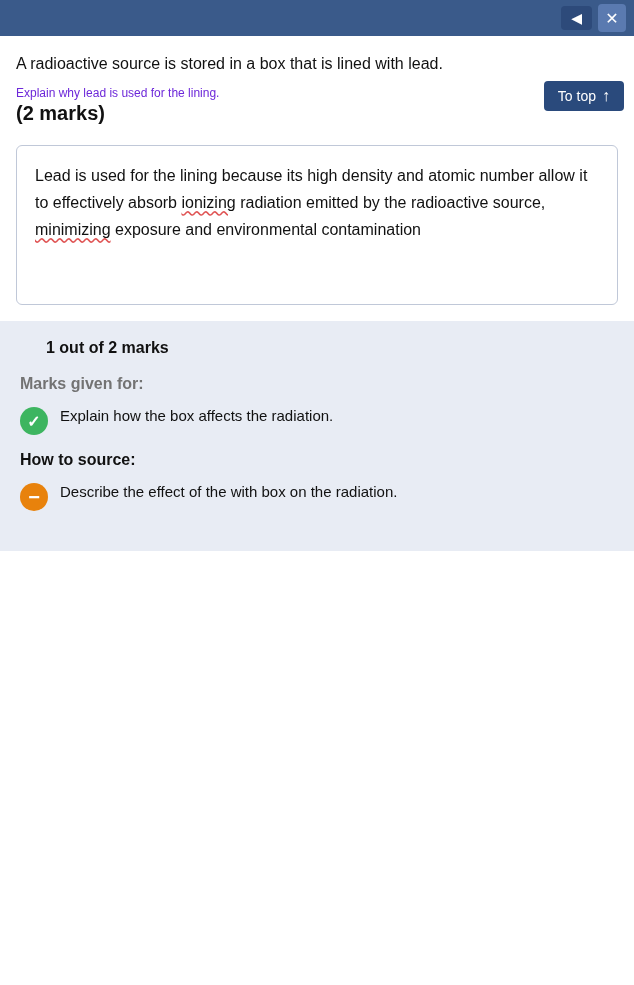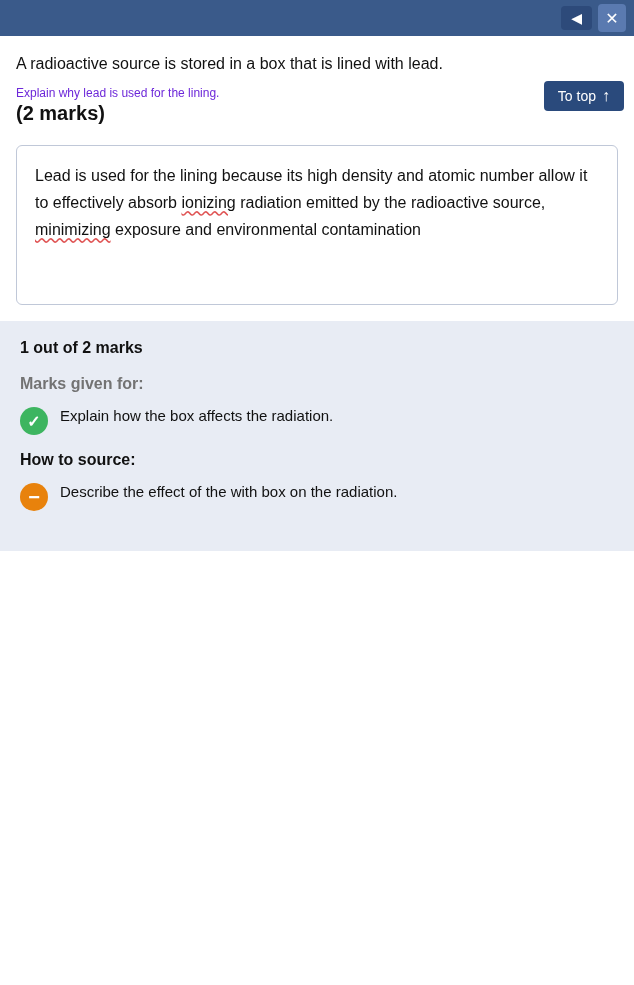--- a/index.html
+++ b/index.html
@@ -122,20 +122,21 @@
       background: #e8ecf4;
       padding: 18px 20px 24px 20px;
       margin-top: 16px;
     }
 
     .score-line {
       font-size: 16px;
       font-weight: 700;
       color: #111;
       margin-bottom: 18px;
+      margin-left: 26px;
     }
 
     .marks-given-label {
       font-size: 16px;
       font-weight: 700;
       color: #737373;
       margin-bottom: 12px;
     }
 
     .feedback-item {

